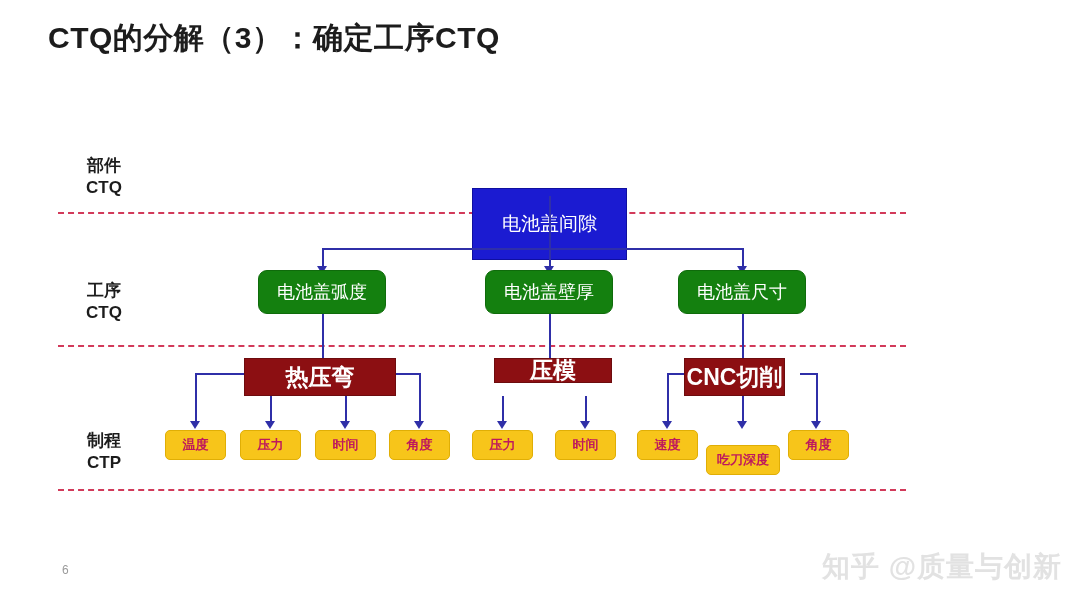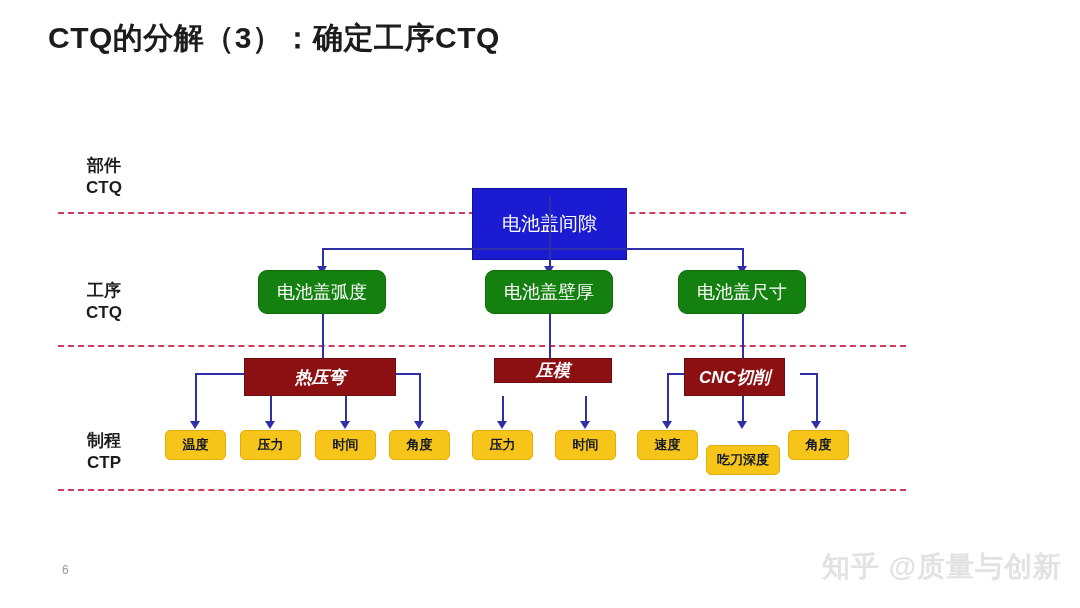--- a/index.html
+++ b/index.html
@@ -50,26 +50,25 @@
     border:1px solid #0f0fa0;
   }
   .box-green{
     background:#14800f;color:#ffffff;
     font-size:18px;font-weight:normal;
     border-radius:9px;
     border:1px solid #0f6b0b;
   }
   .box-red{
     background:#8c0f12;color:#ffffff;
-    font-size:17px;font-weight:bold;
+    font-size:23px;font-weight:bold;
     border:1px solid #6d0c0e;
-    font-style:italic;
   }
   .box-yellow{
-    background:#f7c51a;color:#0f172a;
+    background:#f7c51a;color:#be185d;
     font-size:13px;font-weight:bold;
     border-radius:5px;
     border:1px solid #e0ae05;
   }
 
   
   .vline{position:absolute;width:0;border-left:2px solid #2f2fa8;}
   .hline{position:absolute;height:0;border-top:2px solid #2f2fa8;}
   .arrow{
     position:absolute;width:0;height:0;

